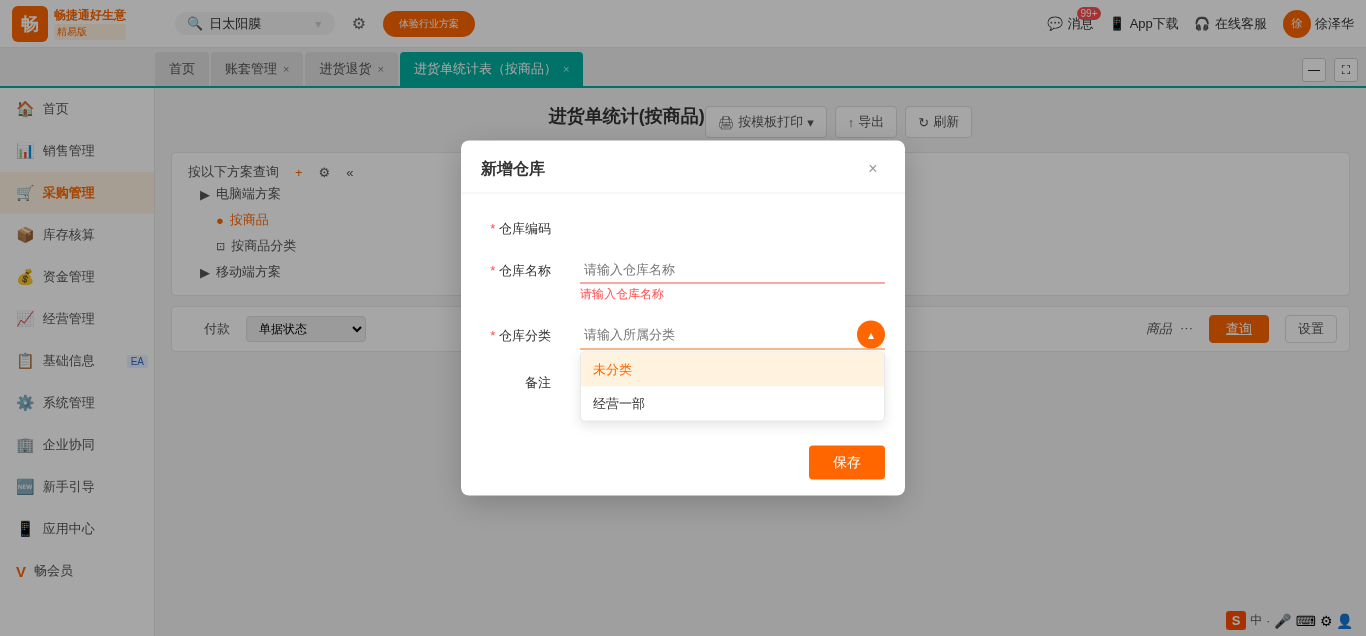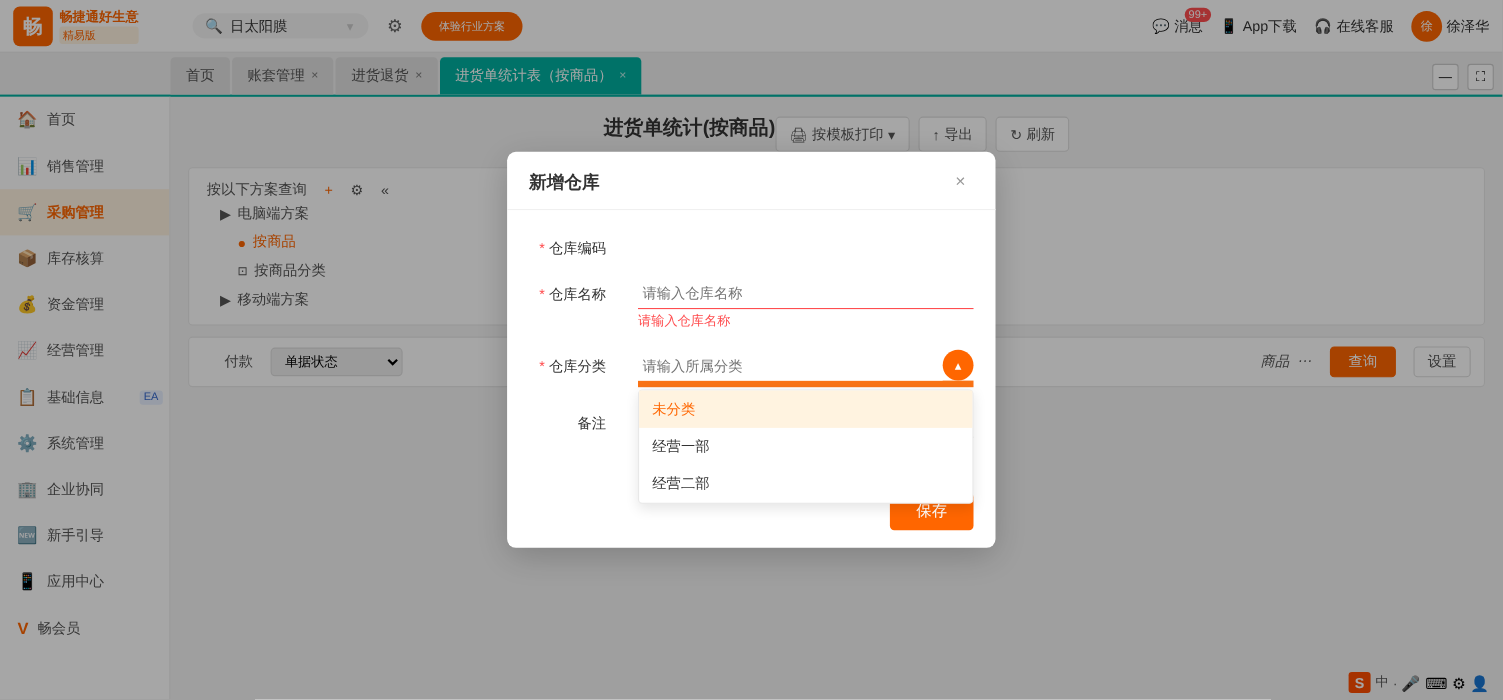--- a/index.html
+++ b/index.html
@@ -295,22 +295,22 @@
     .form-input.error {
       border-bottom: 1px solid #ff4d4f;
     }
     .error-msg {
       color: #ff4d4f;
       font-size: 12px;
       margin-top: 2px;
     }
     .form-input-with-icon {
       display: flex;
-      align-items: flex-end;
-      border-bottom: 6px solid #f97316;
+      align-items: flex-start;
+      border-bottom: 1px solid #f97316;
     }
     .form-input-with-icon input {
       flex: 1;
       border: none;
       padding: 6px 4px;
       font-size: 13px;
       outline: none;
       color: #666;
     }
     .input-icon-btn {
@@ -556,21 +556,21 @@
     <div style="background:#fff;border:1px solid #e8e8e8;border-radius:4px;padding:8px 12px;margin-bottom:8px;">
       <div style="display:flex;align-items:center;gap:16px;font-size:13px;color:#555;margin-left:20px;">
         <span>付款</span>
         <select class="filter-select">
           <option>单据状态</option>
         </select>
         <div style="margin-left:auto;display:flex;gap:8px;font-style:italic;">
           <span>商品</span>
           <span>···</span>
         </div>
-        <button class="toolbar-btn primary" style="padding:4px 16px;">查询</button>
+        <button class="toolbar-btn primary" style="padding:4px 16px;text-decoration:underline;">查询</button>
         <button class="toolbar-btn" style="padding:4px 12px;">设置</button>
       </div>
     </div>
 
     <div class="bottom-hint">
       <div class="hint-item">
         <div class="hint-dot"></div>
         <span>选择方案来分析数据</span>
       </div>
       <div class="hint-item">
@@ -607,21 +607,20 @@
       <label class="form-label required">仓库分类</label>
       <div class="form-field" style="position:relative;">
         <div class="form-input-with-icon">
           <input type="text" placeholder="请输入所属分类" style="">
           <div class="input-icon-btn">▴</div>
         </div>
 
         <div class="dropdown-list">
           <div class="dropdown-item selected">未分类</div>
           <div class="dropdown-item">经营一部</div>
-          <div class="dropdown-item">经营二部</div>
         </div>
       </div>
     </div>
 
     <div class="form-row">
       <label class="form-label">备注</label>
       <div class="form-field">
         <input class="form-input" type="text" style="">
       </div>
     </div>

